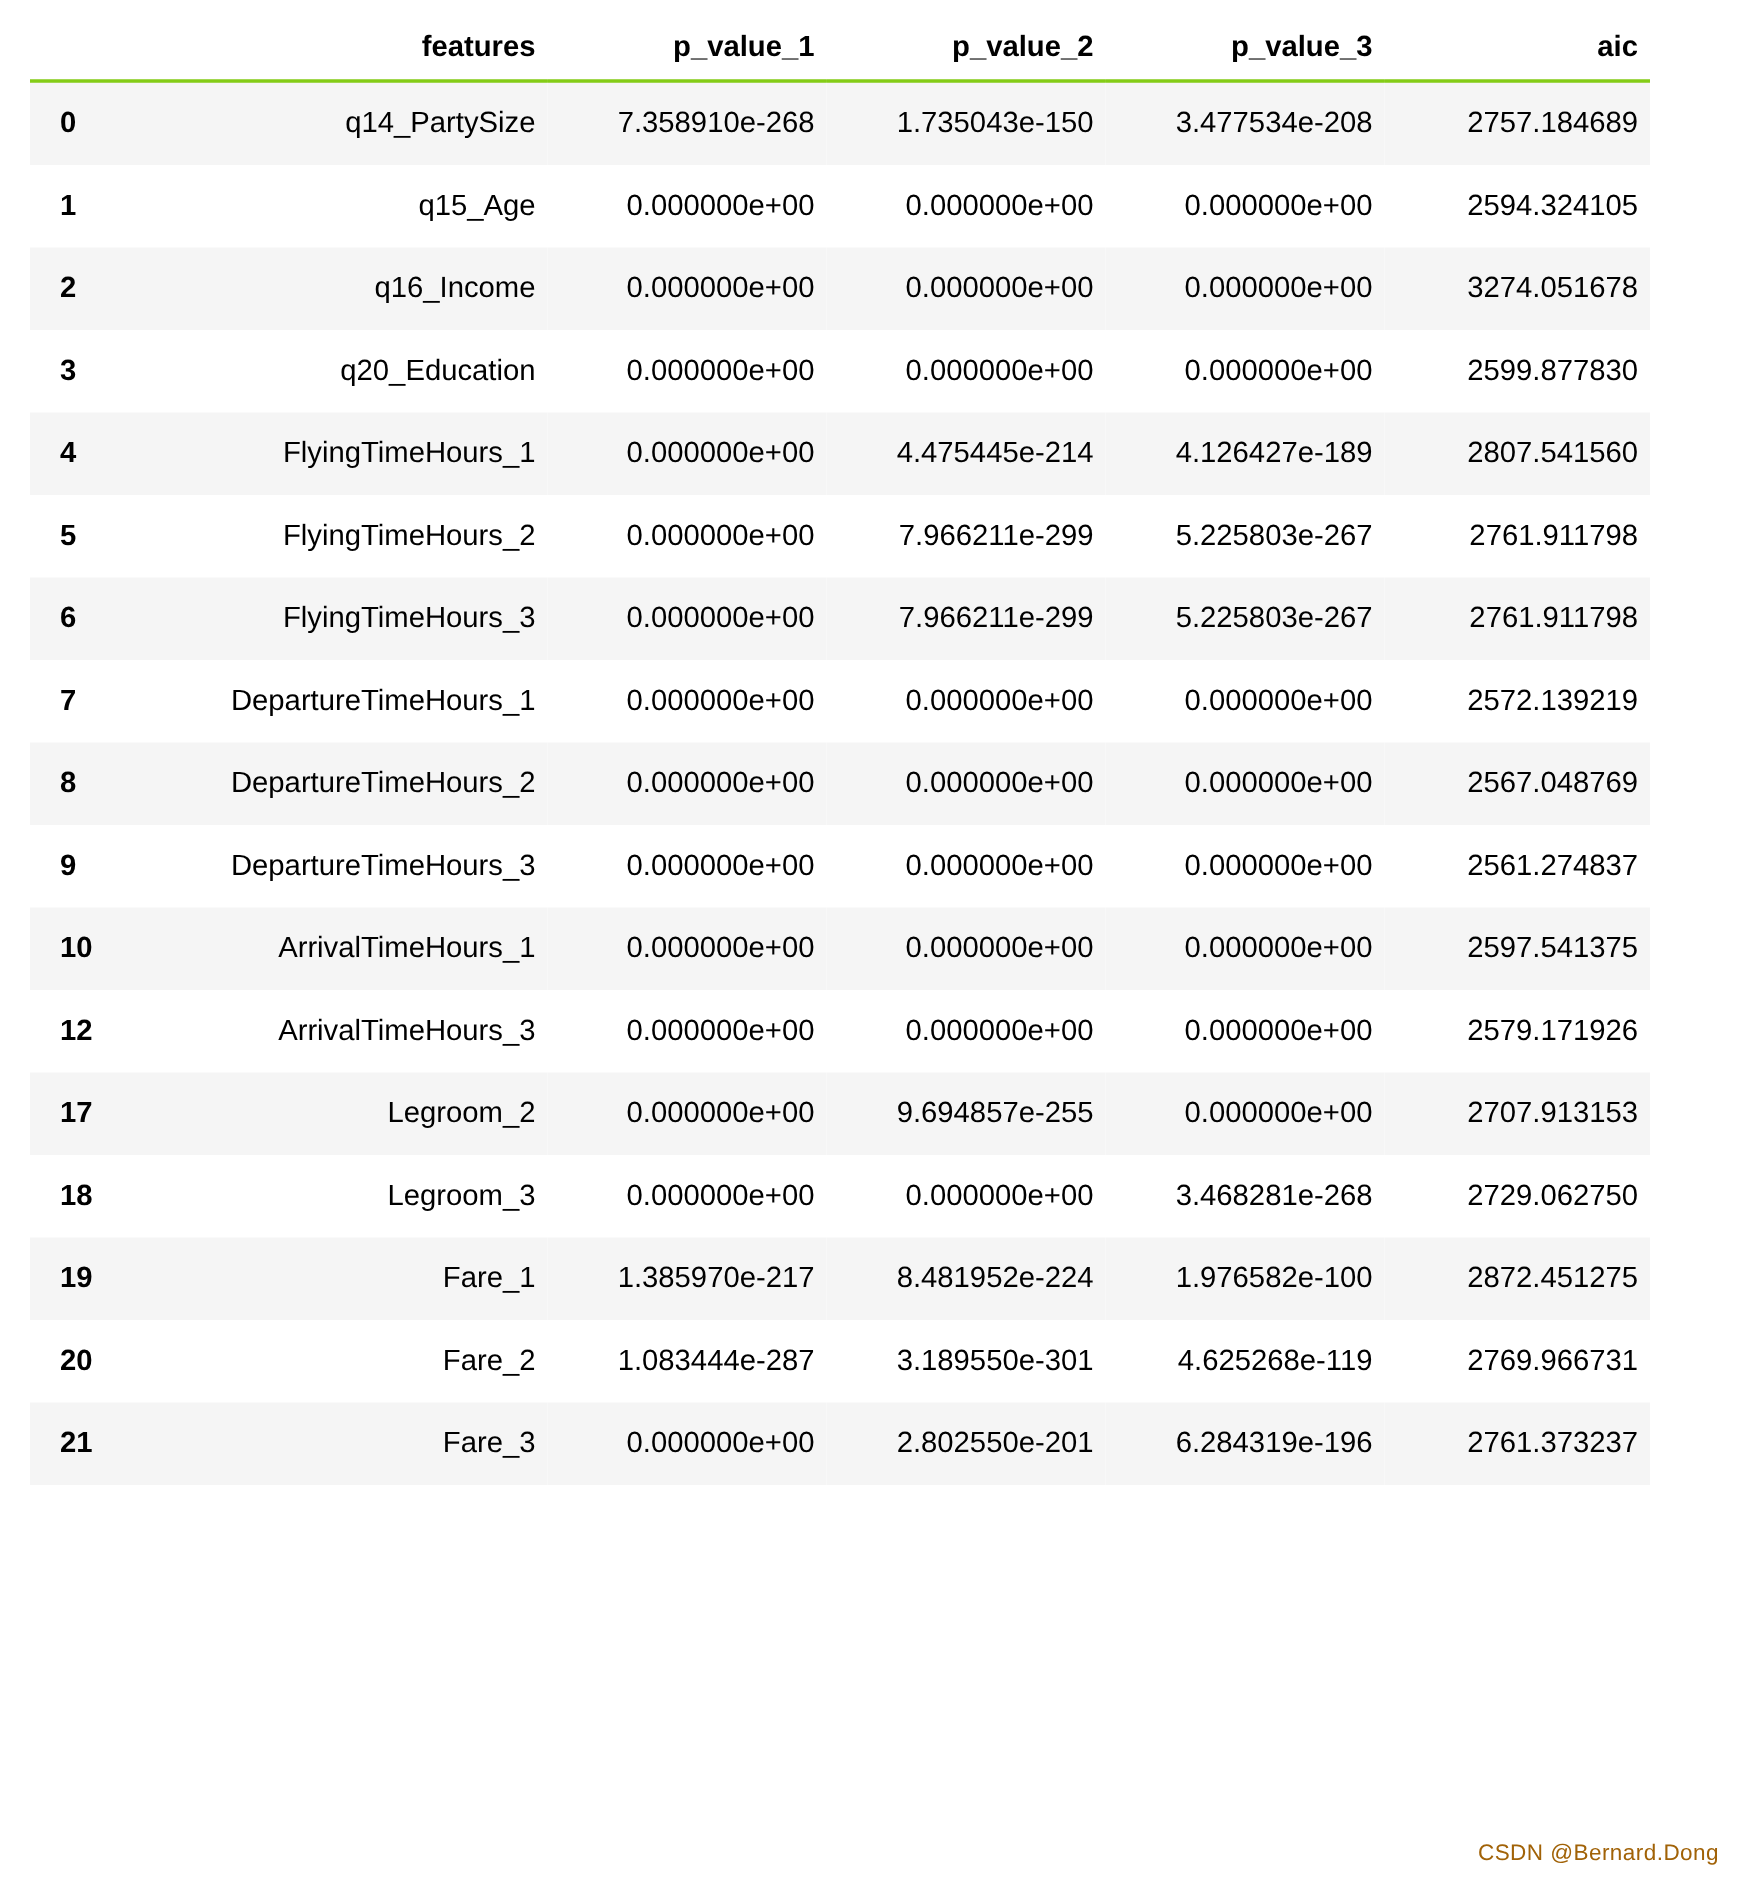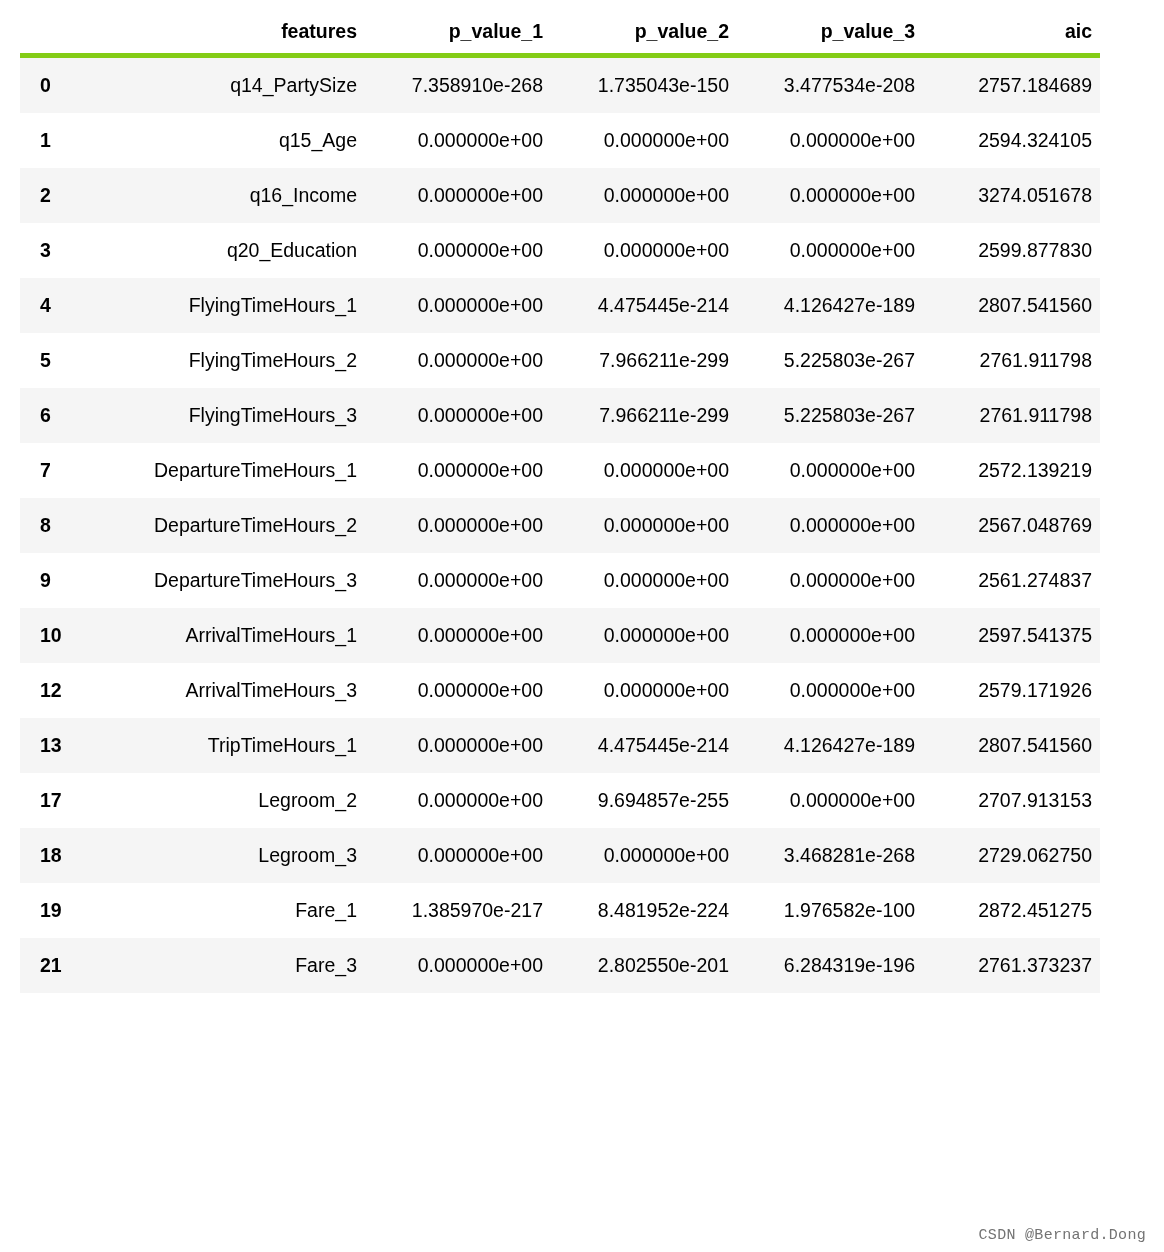--- a/index.html
+++ b/index.html
@@ -31,21 +31,21 @@
     font-size: 19.5px;
     color: #000000;
   }
 
   table.dataframe thead th {
     font-weight: bold;
     text-align: right;
     vertical-align: bottom;
     padding: 0 8px 10px 8px;
     border: none;
-    border-bottom: 5px solid #84cc16;
+    border-bottom: 2px solid #84cc16;
     white-space: nowrap;
     font-size: 19.5px;
   }
 
   table.dataframe tbody th.rowidx {
     font-weight: bold;
     text-align: left;
     padding: 16px 8px 16px 20px;
     border: none;
     white-space: nowrap;
@@ -69,23 +69,23 @@
   
   col.c-index    { width: 90px; }
   col.c-features { width: 255px; }
   col.c-pv       { width: 186px; }
   col.c-aic      { width: 177px; }
 
   #watermark {
     position: absolute;
     right: 18px;
     bottom: 8px;
-    font-family: Liberation Mono, monospace;
+    font-family: Liberation Sans, sans-serif;
     font-size: 15px;
-    color: #737373;
+    color: #a16207;
     letter-spacing: 0.3px;
     user-select: none;
   }
 </style>
 </head>
 <body>
 
 <div id="df-wrap">
   <table class="dataframe">
     <colgroup>
@@ -197,28 +197,20 @@
         </tr>
         <tr>
           <th class="rowidx">12</th>
           <td>ArrivalTimeHours_3</td>
           <td>0.000000e+00</td>
           <td>0.000000e+00</td>
           <td>0.000000e+00</td>
           <td>2579.171926</td>
         </tr>
         <tr>
-          <th class="rowidx">13</th>
-          <td>TripTimeHours_1</td>
-          <td>0.000000e+00</td>
-          <td>4.475445e-214</td>
-          <td>4.126427e-189</td>
-          <td>2807.541560</td>
-        </tr>
-        <tr>
           <th class="rowidx">17</th>
           <td>Legroom_2</td>
           <td>0.000000e+00</td>
           <td>9.694857e-255</td>
           <td>0.000000e+00</td>
           <td>2707.913153</td>
         </tr>
         <tr>
           <th class="rowidx">18</th>
           <td>Legroom_3</td>
@@ -229,20 +221,28 @@
         </tr>
         <tr>
           <th class="rowidx">19</th>
           <td>Fare_1</td>
           <td>1.385970e-217</td>
           <td>8.481952e-224</td>
           <td>1.976582e-100</td>
           <td>2872.451275</td>
         </tr>
         <tr>
+          <th class="rowidx">20</th>
+          <td>Fare_2</td>
+          <td>1.083444e-287</td>
+          <td>3.189550e-301</td>
+          <td>4.625268e-119</td>
+          <td>2769.966731</td>
+        </tr>
+        <tr>
           <th class="rowidx">21</th>
           <td>Fare_3</td>
           <td>0.000000e+00</td>
           <td>2.802550e-201</td>
           <td>6.284319e-196</td>
           <td>2761.373237</td>
         </tr>
       </tbody>
   </table>
 </div>

